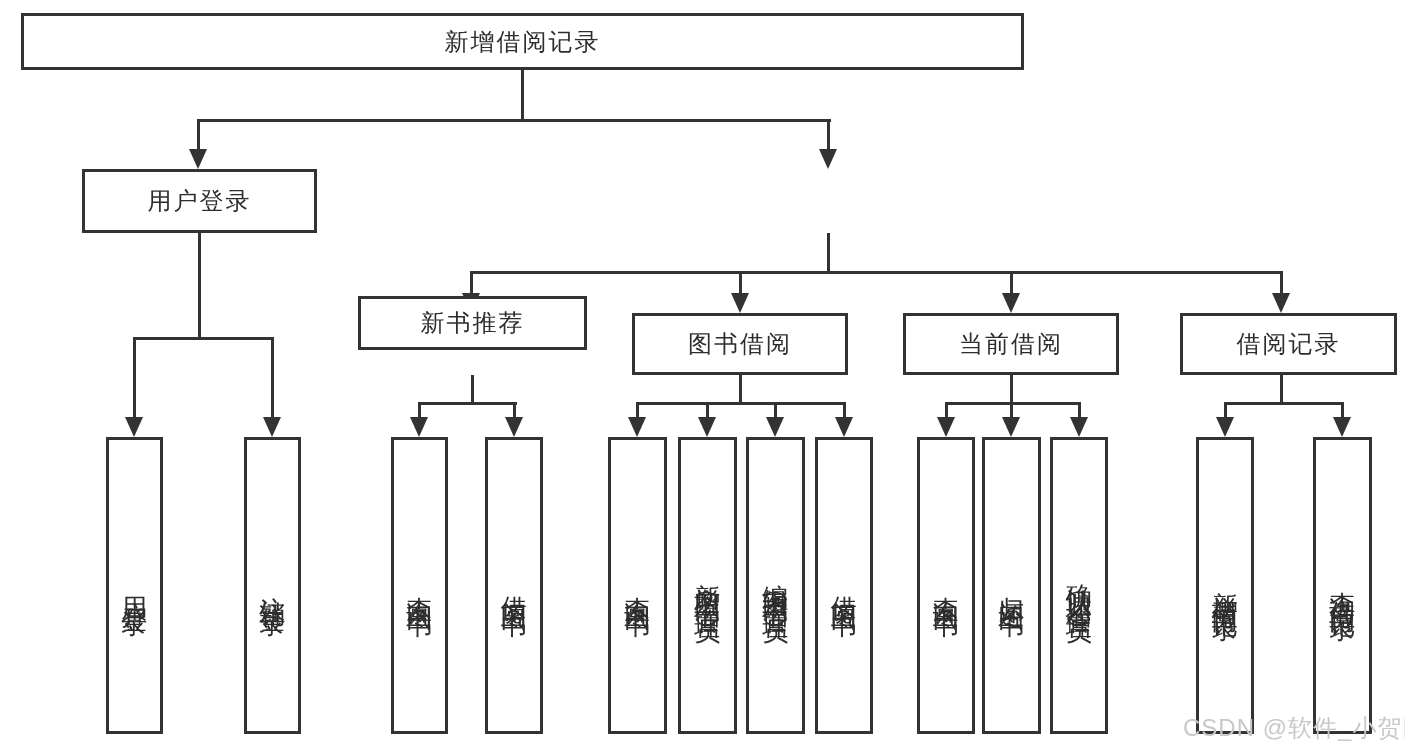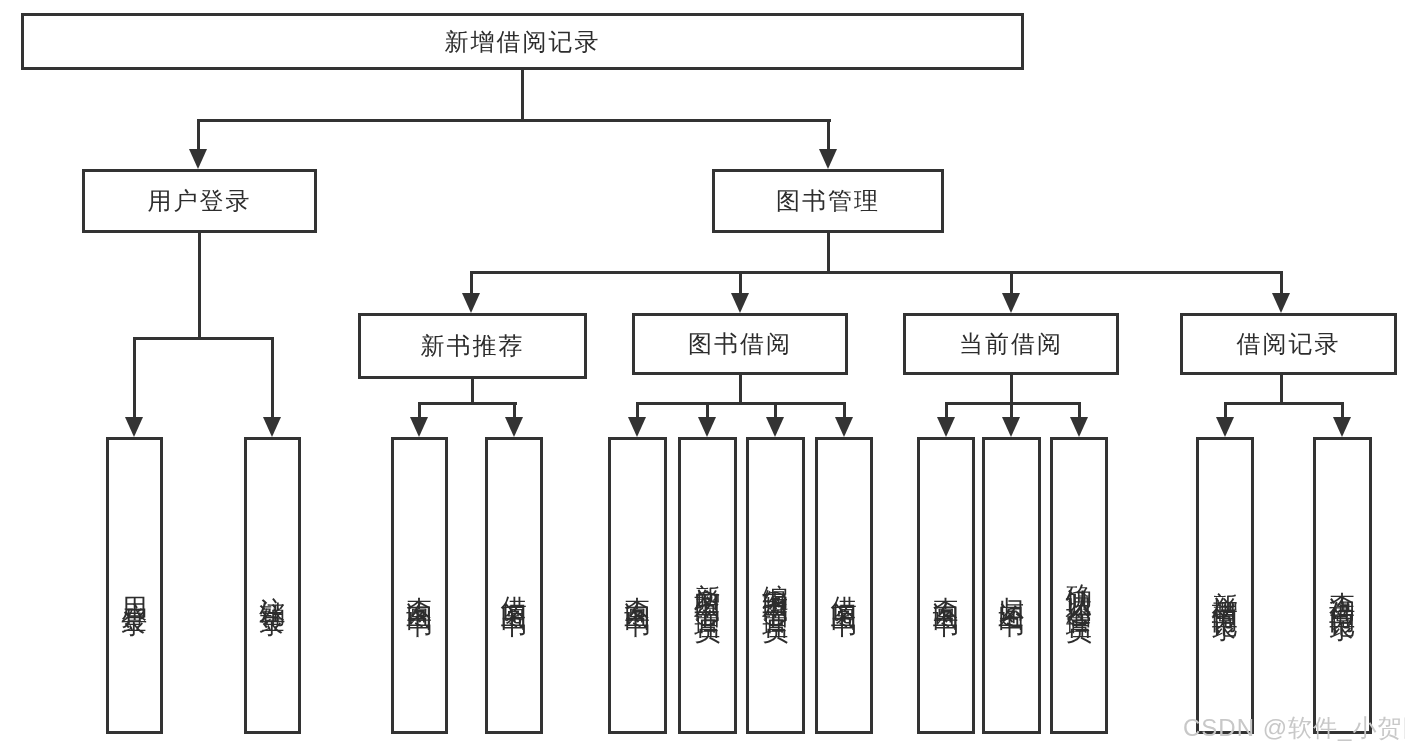--- a/index.html
+++ b/index.html
@@ -98,25 +98,22 @@
   <div class="vline" style="left:1341px;top:402px;height:17px"></div>
   <div class="arrow" style="left:1333px;top:417px"></div>
 
   <div class="node h" style="left:21px;top:13px;width:1003px;height:57px">
     <span class="lbl">新增借阅记录</span>
   </div>
 
   <div class="node h" style="left:82px;top:169px;width:235px;height:64px">
     <span class="lbl">用户登录</span>
   </div>
-  <div class="node h" style="left:712px;top:169px;width:232px;height:64px">
-    <span class="lbl">图书管理</span>
-  </div>
 
-  <div class="node h" style="left:358px;top:313px;width:229px;height:66px">
+  <div class="node h" style="left:358px;top:296px;width:229px;height:54px">
     <span class="lbl">新书推荐</span>
   </div>
   <div class="node h" style="left:903px;top:313px;width:216px;height:62px">
     <span class="lbl">当前借阅</span>
   </div>
   <div class="node h" style="left:632px;top:313px;width:216px;height:62px">
     <span class="lbl">图书借阅</span>
   </div>
   <div class="node h" style="left:1180px;top:313px;width:217px;height:62px">
     <span class="lbl">借阅记录</span>

